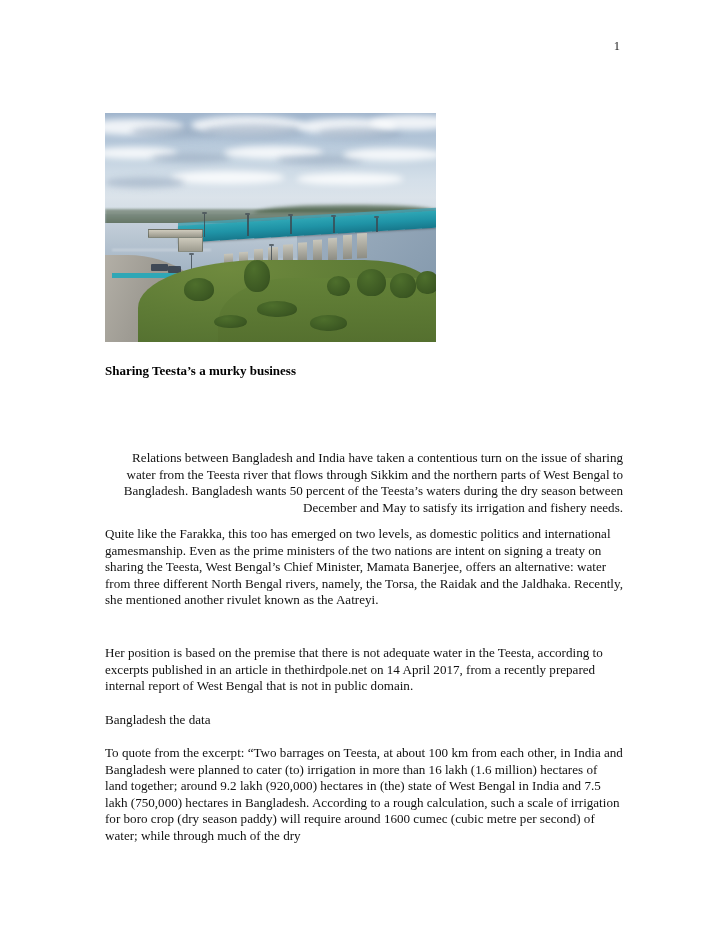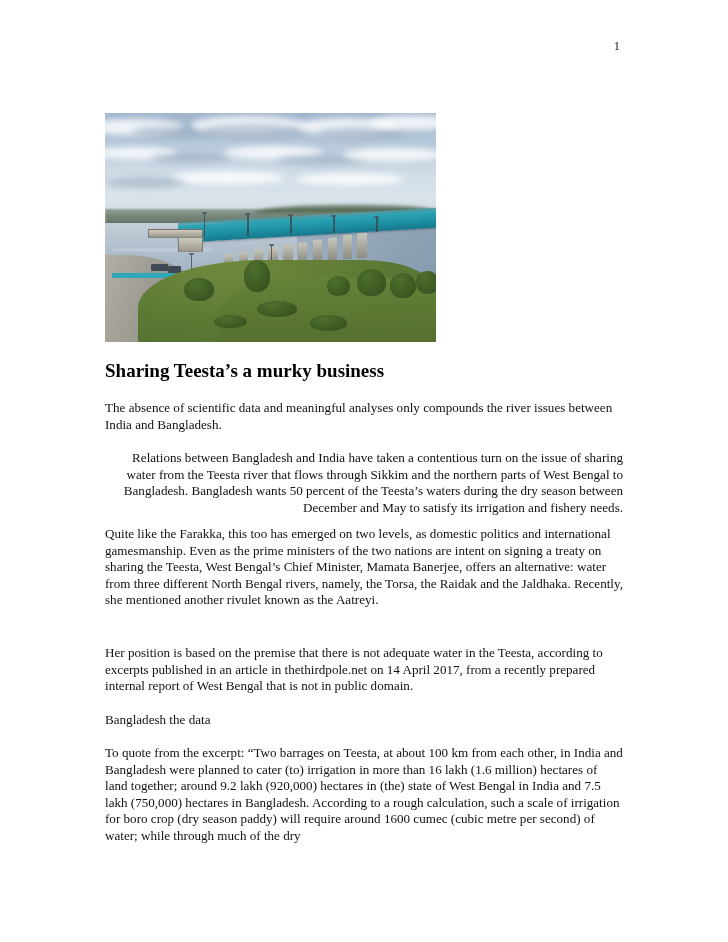--- a/index.html
+++ b/index.html
@@ -241,21 +241,21 @@
     background: linear-gradient(to bottom, #d8d4c6, #9e9c90);
     border: 0.5px solid rgba(60,70,60,0.5);
   }
 
   
   .section-heading {
     position: absolute;
     left: 105px;
     top: 360px;
     width: 520px;
-    font-size: 19px;
+    font-size: 13px;
     line-height: 21px;
     font-weight: 700;
     color: #000;
     white-space: nowrap;
   }
 
   
   .body-block {
     position: absolute;
     left: 105px;
@@ -357,20 +357,19 @@
       <div class="bush" style="left:46%; top:82%; width:12%; height:7%;"></div>
       <div class="bush" style="left:24%; top:72%; width:9%; height:10%;"></div>
       <div class="bush" style="left:33%; top:88%; width:10%; height:6%;"></div>
       <div class="bush" style="left:62%; top:88%; width:11%; height:7%;"></div>
 
     </div>
   </div>
 
   <div class="section-heading">Sharing Teesta’s a murky business</div>
 
-  <div class="body-block p1">The absence of scientific data and meaningful analyses only compounds the river issues between India and Bangladesh.</div>
   <div class="body-block p2">Relations between Bangladesh and India have taken a contentious turn on the issue of sharing water from the Teesta river that flows through Sikkim and the northern parts of West Bengal to Bangladesh. Bangladesh wants 50 percent of the Teesta’s waters during the dry season between December and May to satisfy its irrigation and fishery needs.</div>
   <div class="body-block p3">Quite like the Farakka, this too has emerged on two levels, as domestic politics and international gamesmanship. Even as the prime ministers of the two nations are intent on signing a treaty on sharing the Teesta, West Bengal’s Chief Minister, Mamata Banerjee, offers an alternative: water from three different North Bengal rivers, namely, the Torsa, the Raidak and the Jaldhaka. Recently, she mentioned another rivulet known as the Aatreyi.</div>
   <div class="body-block p4">Her position is based on the premise that there is not adequate water in the Teesta, according to excerpts published in an article in thethirdpole.net on 14 April 2017, from a recently prepared internal report of West Bengal that is not in public domain.</div>
   <div class="body-block p5">Bangladesh the data</div>
   <div class="body-block p6">To quote from the excerpt: “Two barrages on Teesta, at about 100 km from each other, in India and Bangladesh were planned to cater (to) irrigation in more than 16 lakh (1.6 million) hectares of land together; around 9.2 lakh (920,000) hectares in (the) state of West Bengal in India and 7.5 lakh (750,000) hectares in Bangladesh. According to a rough calculation, such a scale of irrigation for boro crop (dry season paddy) will require around 1600 cumec (cubic metre per second) of water; while through much of the dry</div>
 
 </div>
 
 </body></html>

